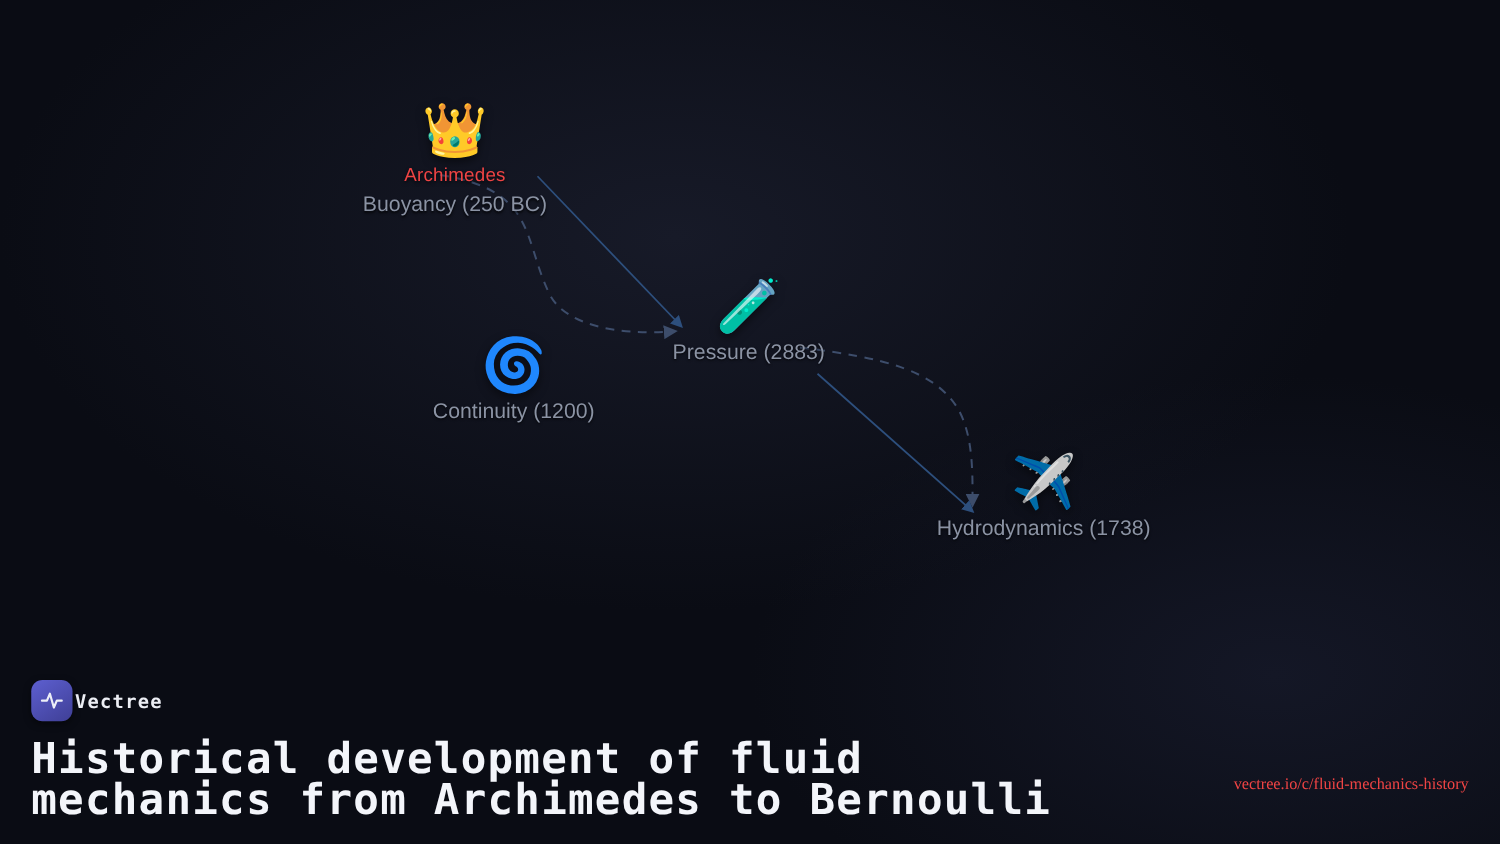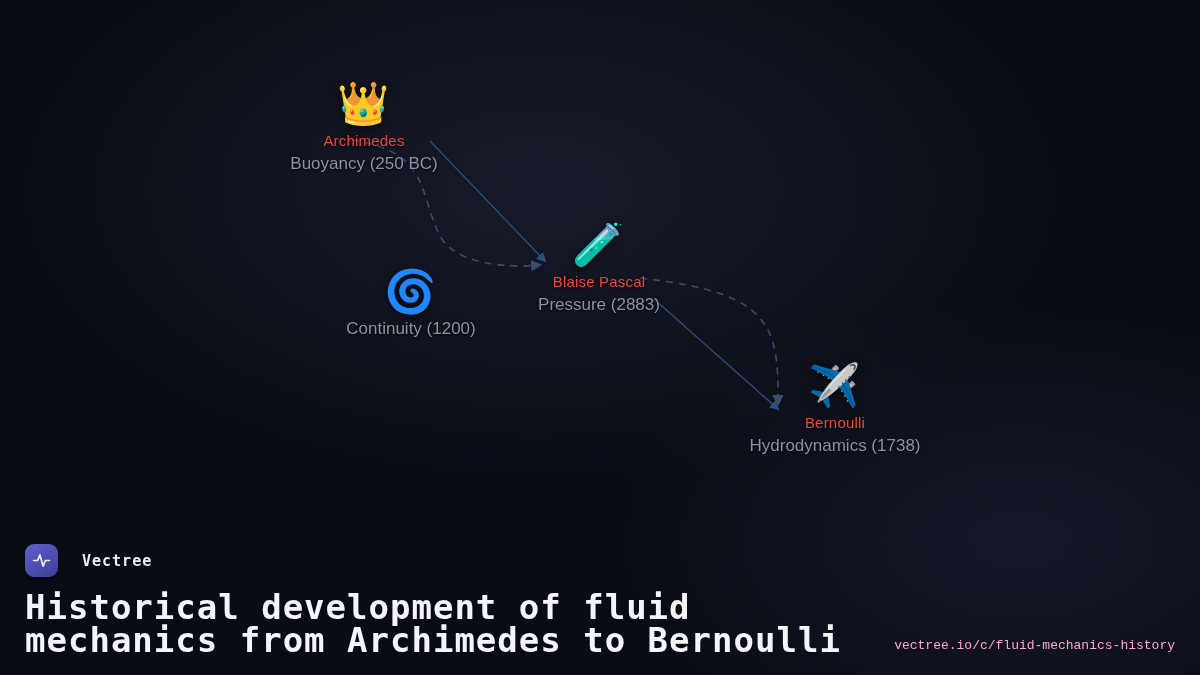--- a/index.html
+++ b/index.html
@@ -16,33 +16,33 @@
   .edge-dashed{fill:none;stroke:#3d4d6b;stroke-width:1.6;stroke-dasharray:7 6;}
   .edge-solid{fill:none;stroke:#2d4f7d;stroke-width:1.4;}
   .node{position:absolute;width:220px;text-align:center;}
   .node .emoji{font-size:42px;line-height:1.05;display:block;
     filter:drop-shadow(0 3px 4px rgba(0,0,0,.5));}
   .node .label{margin-top:6px;font-size:15px;color:#ef4444;letter-spacing:.2px;
     text-shadow:0 1px 3px rgba(0,0,0,.7);}
   .node .sublabel{margin-top:5px;font-size:17px;color:#8b93a4;
     text-shadow:0 1px 2px rgba(0,0,0,.85);}
   .footer{position:absolute;left:25px;right:25px;bottom:18px;}
-  .brandrow{display:flex;align-items:center;gap:24px;margin-bottom:14px;}
+  .brandrow{display:flex;align-items:center;gap:2px;margin-bottom:14px;}
   .logo{width:33px;height:33px;border-radius:9px;
     background:linear-gradient(145deg,#5d5fd0 0%,#3f3f96 100%);
     display:flex;align-items:center;justify-content:center;
     box-shadow:0 2px 6px rgba(0,0,0,.5);}
   .brand{font-family:"DejaVu Sans Mono", monospace;font-weight:bold;
     font-size:15px;color:#eceef4;letter-spacing:1px;}
-  .titlerow{display:flex;align-items:flex-end;justify-content:space-between;}
+  .titlerow{display:flex;align-items:flex-start;justify-content:space-between;}
   .title{font-family:"DejaVu Sans Mono", monospace;font-weight:bold;
     font-size:34px;line-height:33px;color:#f3f5fa;letter-spacing:1px;
     white-space:pre-line;}
-  .url{font-family:Liberation Mono, monospace;font-size:13px;color:#f9a8d4;
-    padding-bottom:4px;white-space:nowrap;}
+  .url{font-family:Liberation Serif, serif;font-size:13px;color:#ef4444;
+    padding-bottom:4px;white-space:nowrap;margin-top:28px;}
 </style>
 </head>
 <body>
 
 <div class="stage">
 
   <svg class="edges" width="1200" height="675" viewBox="0 0 1200 675">
     <defs>
       <marker id="arrow-d" viewBox="0 0 10 10" refX="8" refY="5" markerWidth="7" markerHeight="7" orient="auto-start-reverse">
         <path d="M0,0 L10,5 L0,10 z" fill="#3d4d6b"></path>
@@ -63,27 +63,25 @@
     <div class="sublabel">Buoyancy (250 BC)</div>
   </div>
 
   <div class="node" style="left:301px;top:270px;">
     <span class="emoji">🌀</span>
     <div class="sublabel">Continuity (1200)</div>
   </div>
 
   <div class="node" style="left:489px;top:223px;">
     <span class="emoji">🧪</span>
-    <div class="label">Blaise Pascal</div>
     <div class="sublabel">Pressure (2883)</div>
   </div>
 
   <div class="node" style="left:725px;top:364px;">
     <span class="emoji">✈️</span>
-    <div class="label">Bernoulli</div>
     <div class="sublabel">Hydrodynamics (1738)</div>
   </div>
 
   <div class="footer">
     <div class="brandrow">
       <div class="logo">
         <svg width="19" height="19" viewBox="0 0 24 24">
           <path d="M2 12 L7 12 L10 5 L14 19 L17 12 L22 12" fill="none" stroke="#eceef7" stroke-width="2.2" stroke-linecap="round" stroke-linejoin="round"></path>
         </svg>
       </div>

